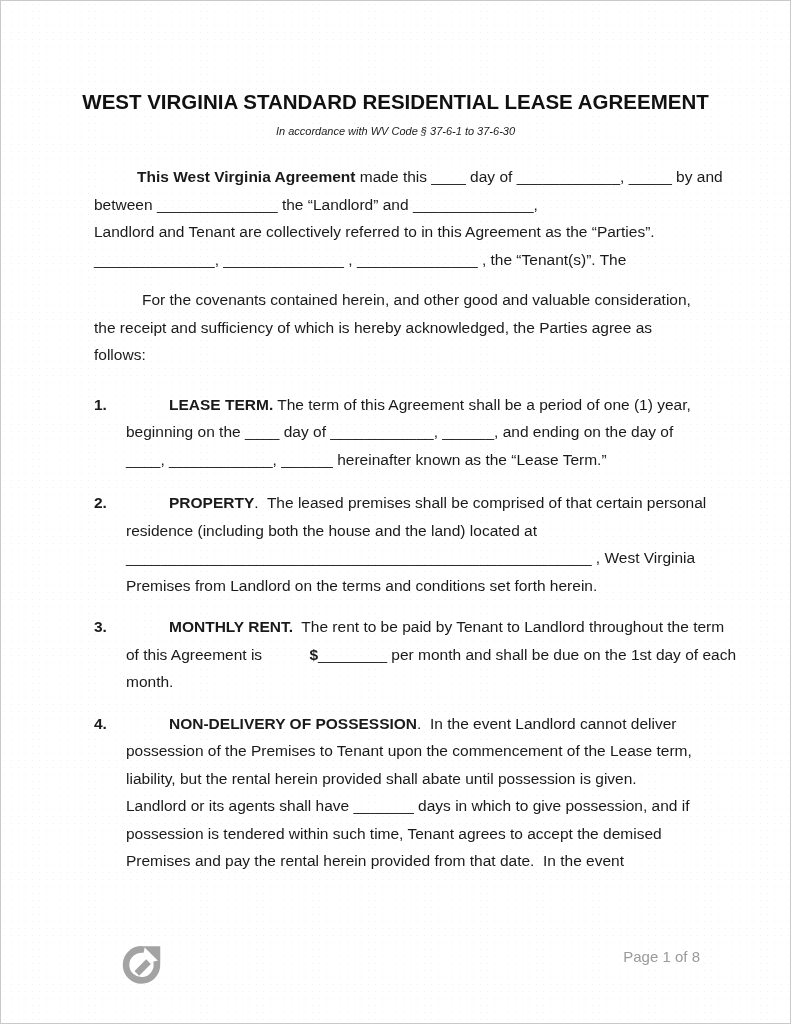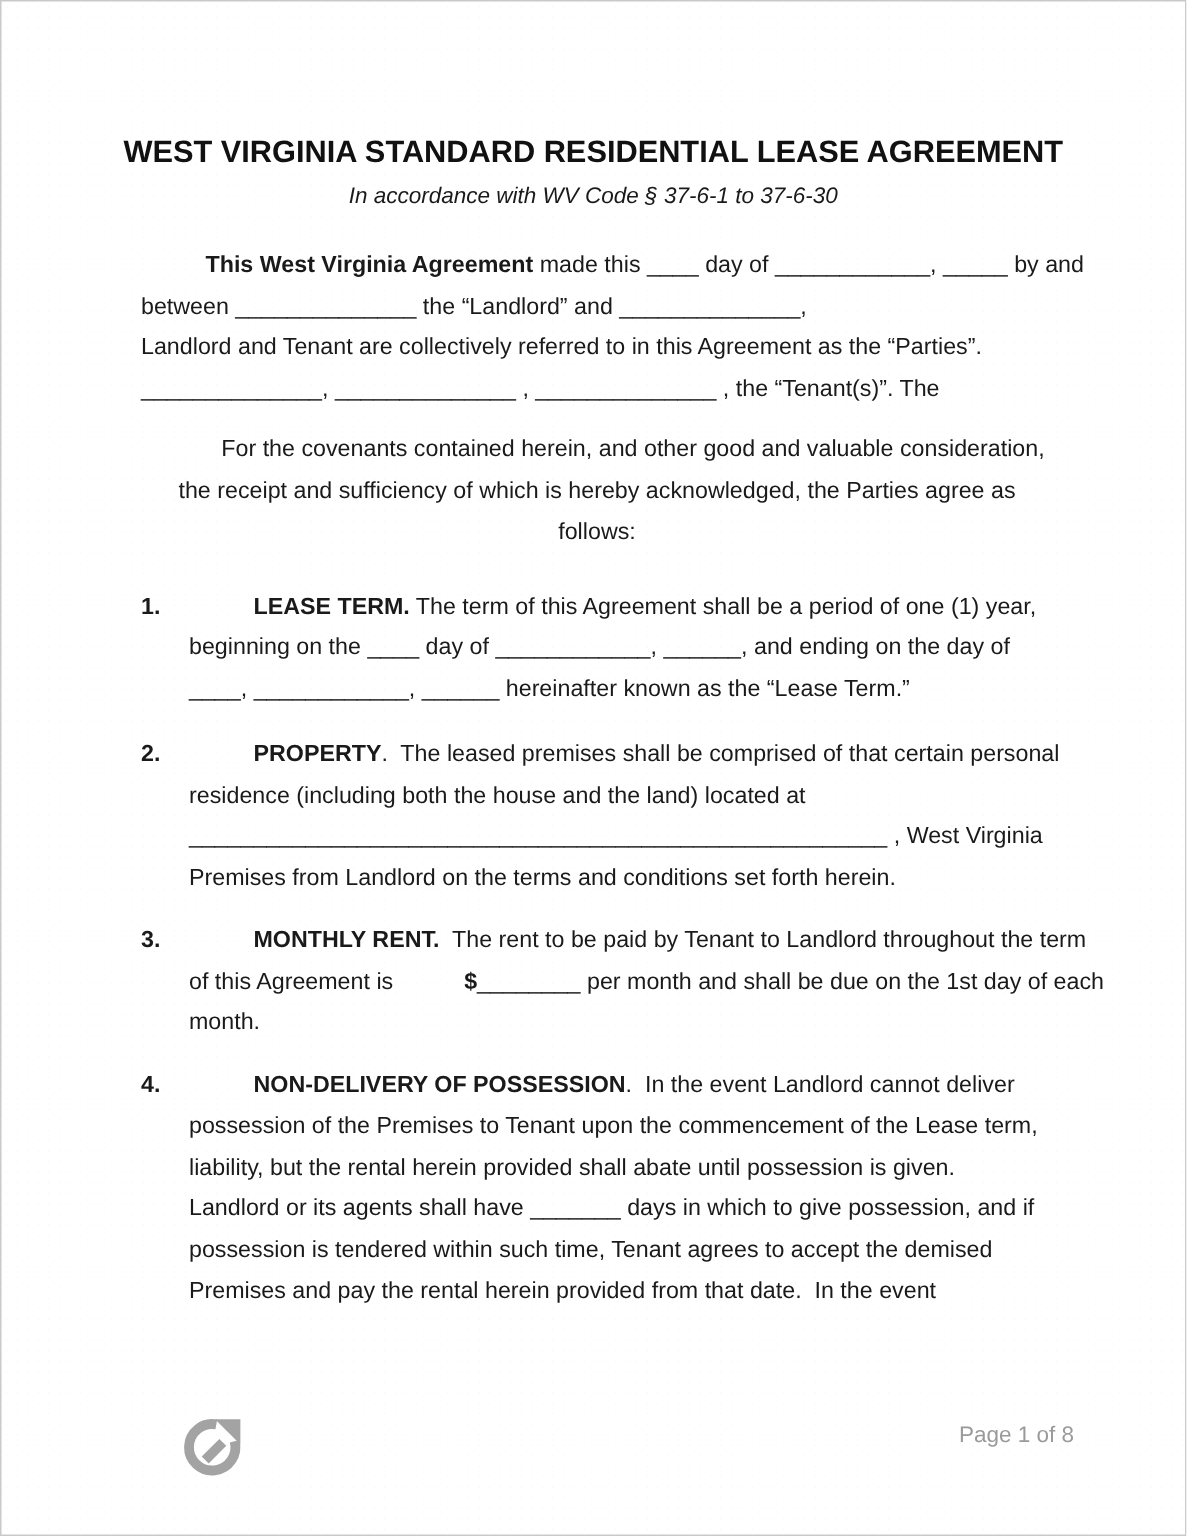--- a/index.html
+++ b/index.html
@@ -23,47 +23,47 @@
     text-align: center;
     font-size: 20.5px;
     line-height: 24px;
     font-weight: bold;
     color: #111;
   }
   .doc-subtitle {
     margin-top: 9px;
     text-align: center;
     font-style: italic;
-    font-size: 15px;
+    font-size: 11px;
     line-height: 16px;
   }
   .content { margin: 24px 88px 0 93px; }
   .line { white-space: pre; }
   .line.indent-first { padding-left: 48px; }
   .para { margin: 0 0 13px 0; }
-  .para.mb22 { margin-bottom: 22px; text-align: center; }
+  .para.mb22 { margin-bottom: 22px; }
   .para.mb16 { margin-bottom: 16px; }
   .para.mb14 { margin-bottom: 14px; }
   .item {
     display: grid;
     grid-template-columns: 32px 1fr;
     margin: 0;
   }
   .item .num { font-weight: bold; }
   b { font-weight: bold; margin-left: 43px; }
   .footer-logo {
     position: absolute;
     left: 118px;
     top: 936px;
     width: 45px;
     height: 52px;
   }
   .footer-page {
     position: absolute;
-    right: 74px;
+    right: 90px;
     top: 946px;
     font-size: 15px;
     line-height: 20px;
     color: #9a9a9a;
   }
 </style>
 </head>
 <body>
 
 <div class="page">

